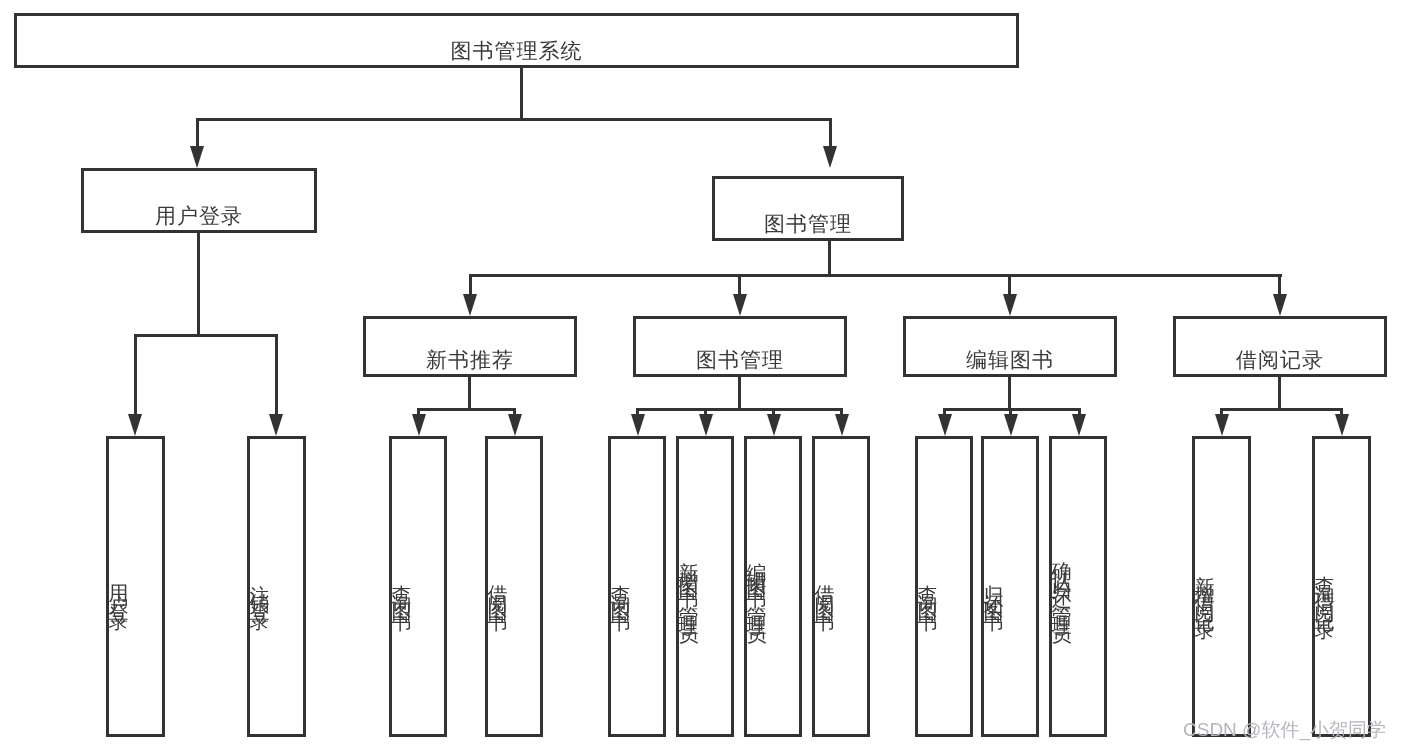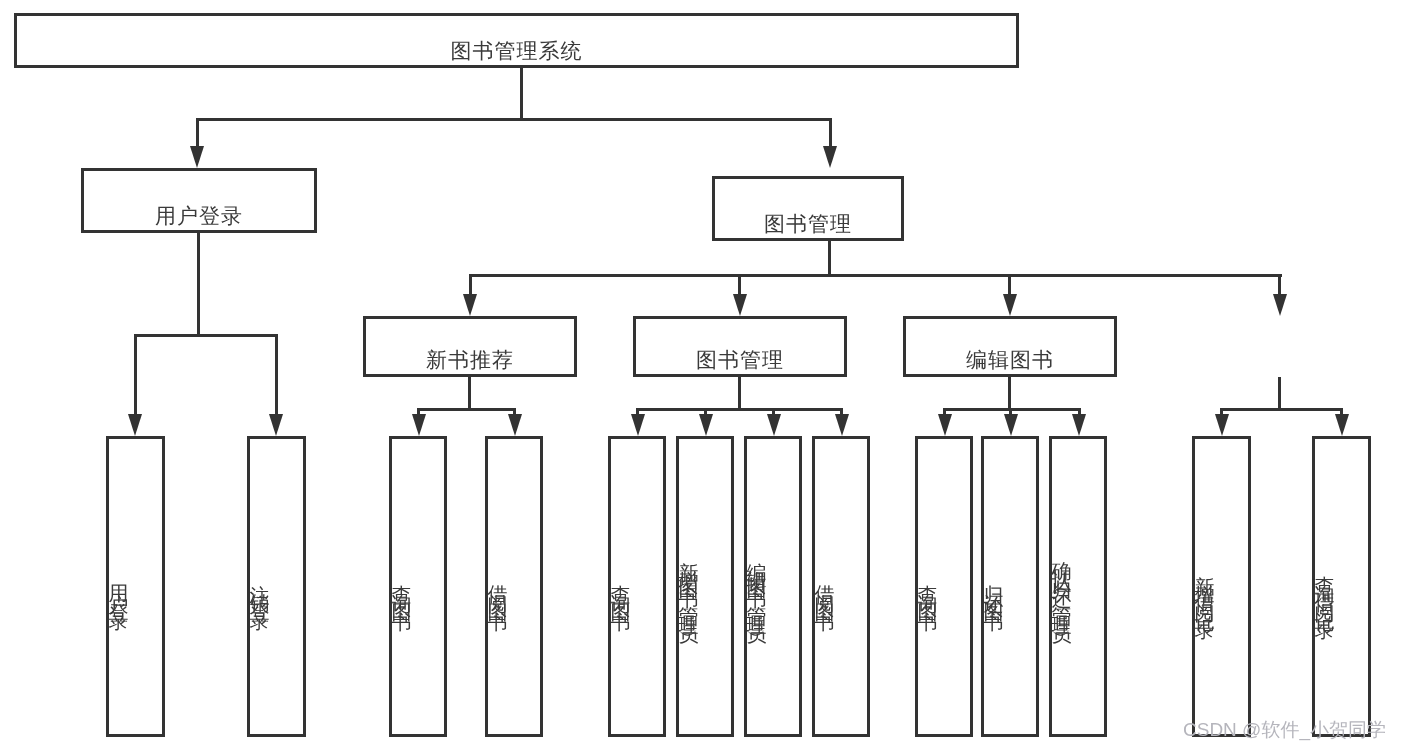--- a/index.html
+++ b/index.html
@@ -76,20 +76,23 @@
 
   <div class="box h" style="left:363px;top:316px;width:214px;height:61px">
     <span>新书推荐</span>
   </div>
   <div class="box h" style="left:633px;top:316px;width:214px;height:61px">
     <span>图书管理</span>
   </div>
   <div class="box h" style="left:903px;top:316px;width:214px;height:61px">
     <span>编辑图书</span>
   </div>
+  <div class="box h" style="left:1173px;top:316px;width:214px;height:61px">
+    <span>借阅记录</span>
+  </div>
 
   <div class="vl" style="left:468px;top:377px;width:3px;height:31px"></div>
   <div class="hl" style="left:417px;top:408px;width:99px;height:3px"></div>
   <div class="vl" style="left:417px;top:408px;width:3px;height:22px"></div>
   <div class="ah" style="left:412px;top:414px"></div>
   <div class="vl" style="left:513px;top:408px;width:3px;height:22px"></div>
   <div class="ah" style="left:508px;top:414px"></div>
 
   <div class="vl" style="left:738px;top:377px;width:3px;height:31px"></div>
   <div class="hl" style="left:636px;top:408px;width:207px;height:3px"></div>

